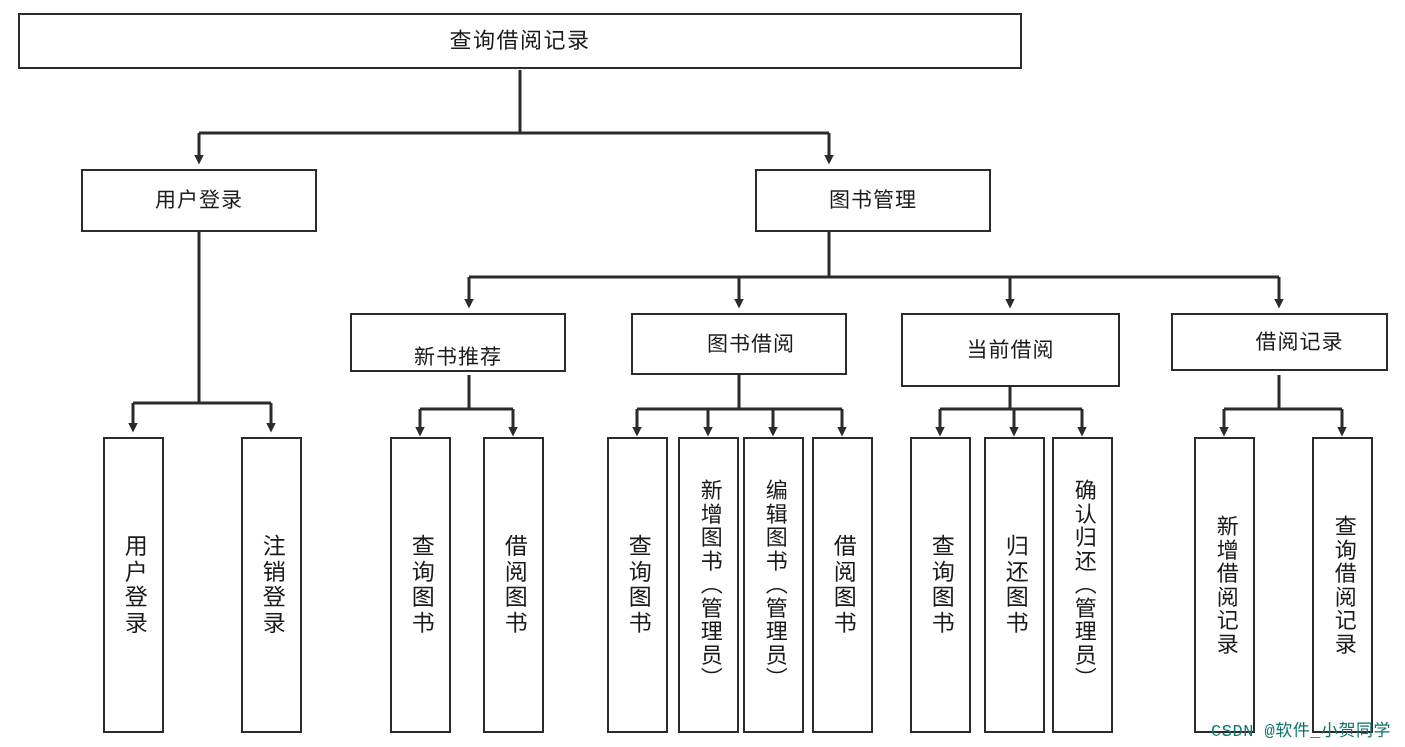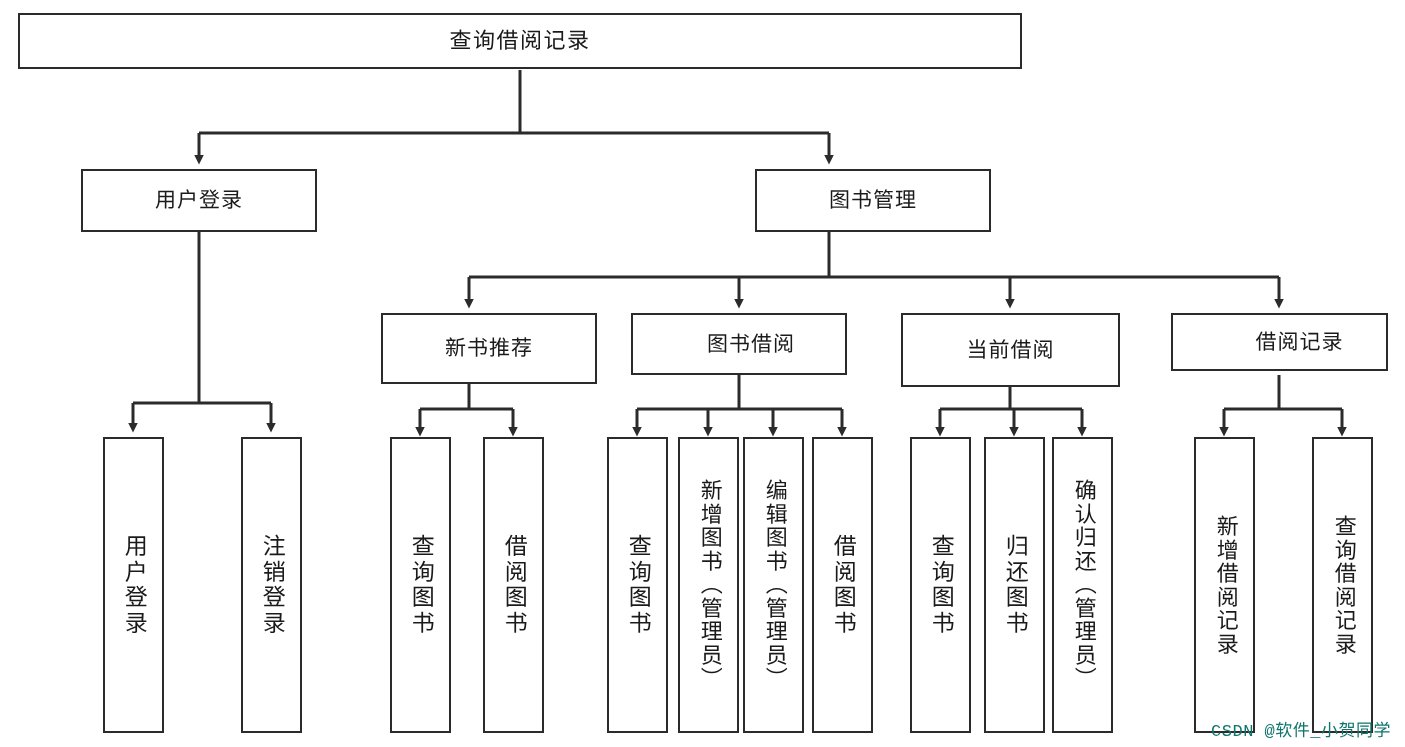--- a/index.html
+++ b/index.html
@@ -140,21 +140,21 @@
   </div>
 
   <div class="node horiz" style="left:81px; top:169px; width:236px; height:63px;">
     <span class="label">用户登录</span>
   </div>
 
   <div class="node horiz" style="left:711px; top:169px; width:236px; height:63px;margin-left:44px;">
     <span class="label">图书管理</span>
   </div>
 
-  <div class="node horiz" style="left:381px; top:313px; width:216px; height:71px;">
+  <div class="node horiz" style="left:350px; top:313px; width:216px; height:59px;align-items:flex-end;">
     <span class="label">新书推荐</span>
   </div>
 
   <div class="node horiz" style="left:631px; top:313px; width:216px; height:62px;padding-left:24px;">
     <span class="label">图书借阅</span>
   </div>
 
   <div class="node horiz" style="left:901px; top:313px; width:219px; height:74px;">
     <span class="label">当前借阅</span>
   </div>

